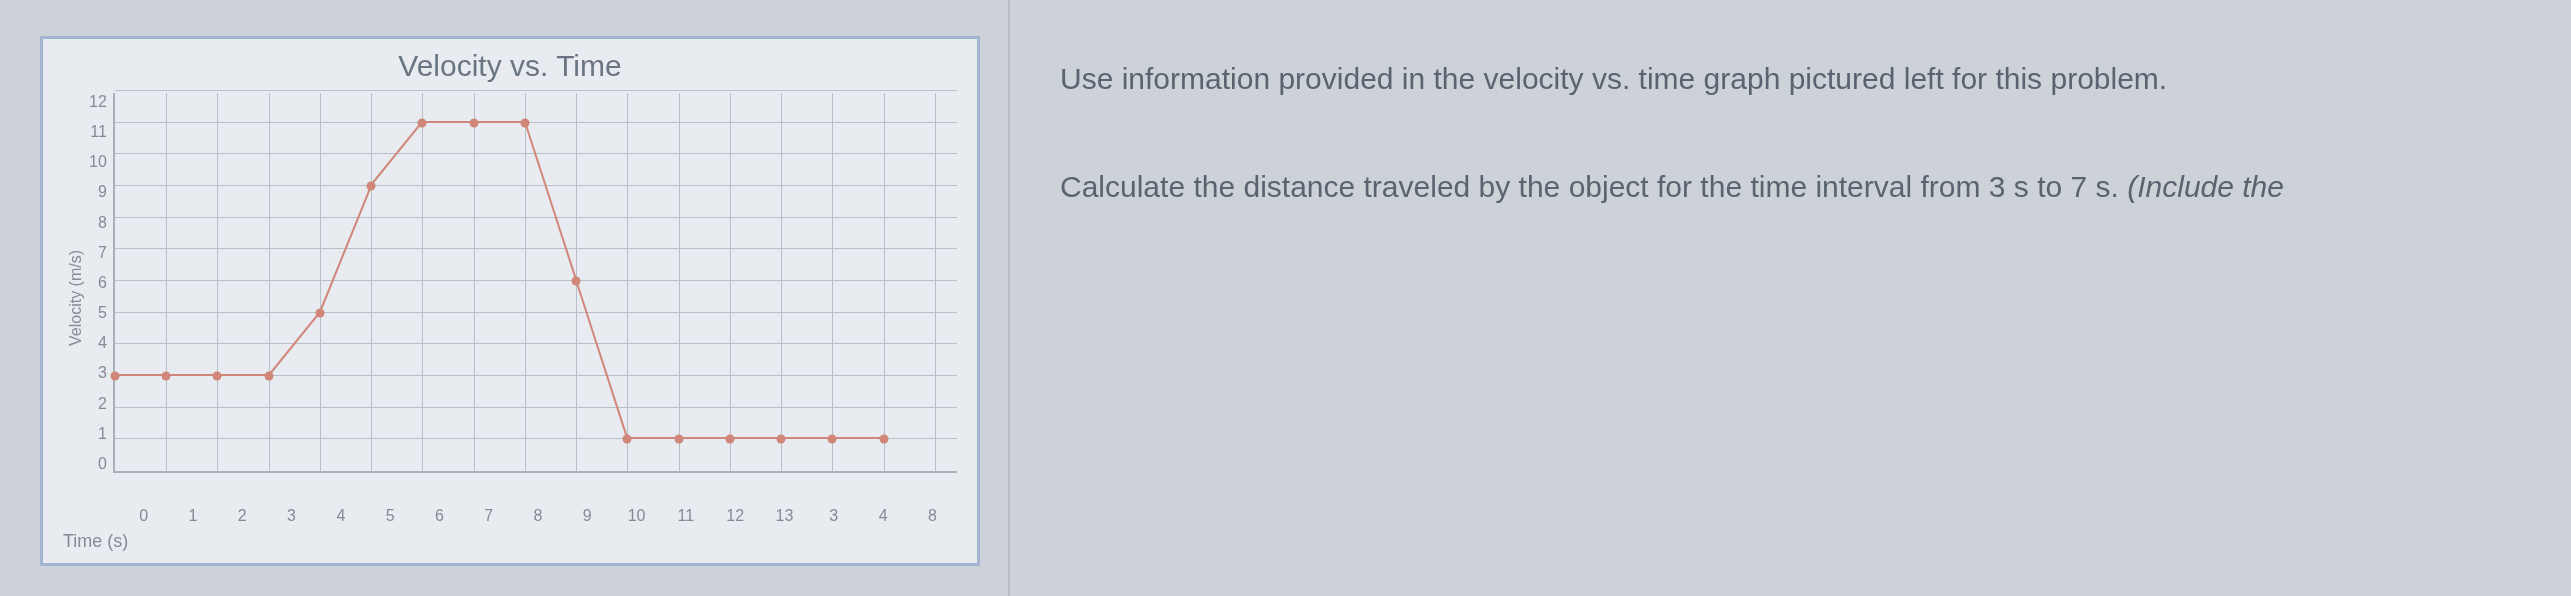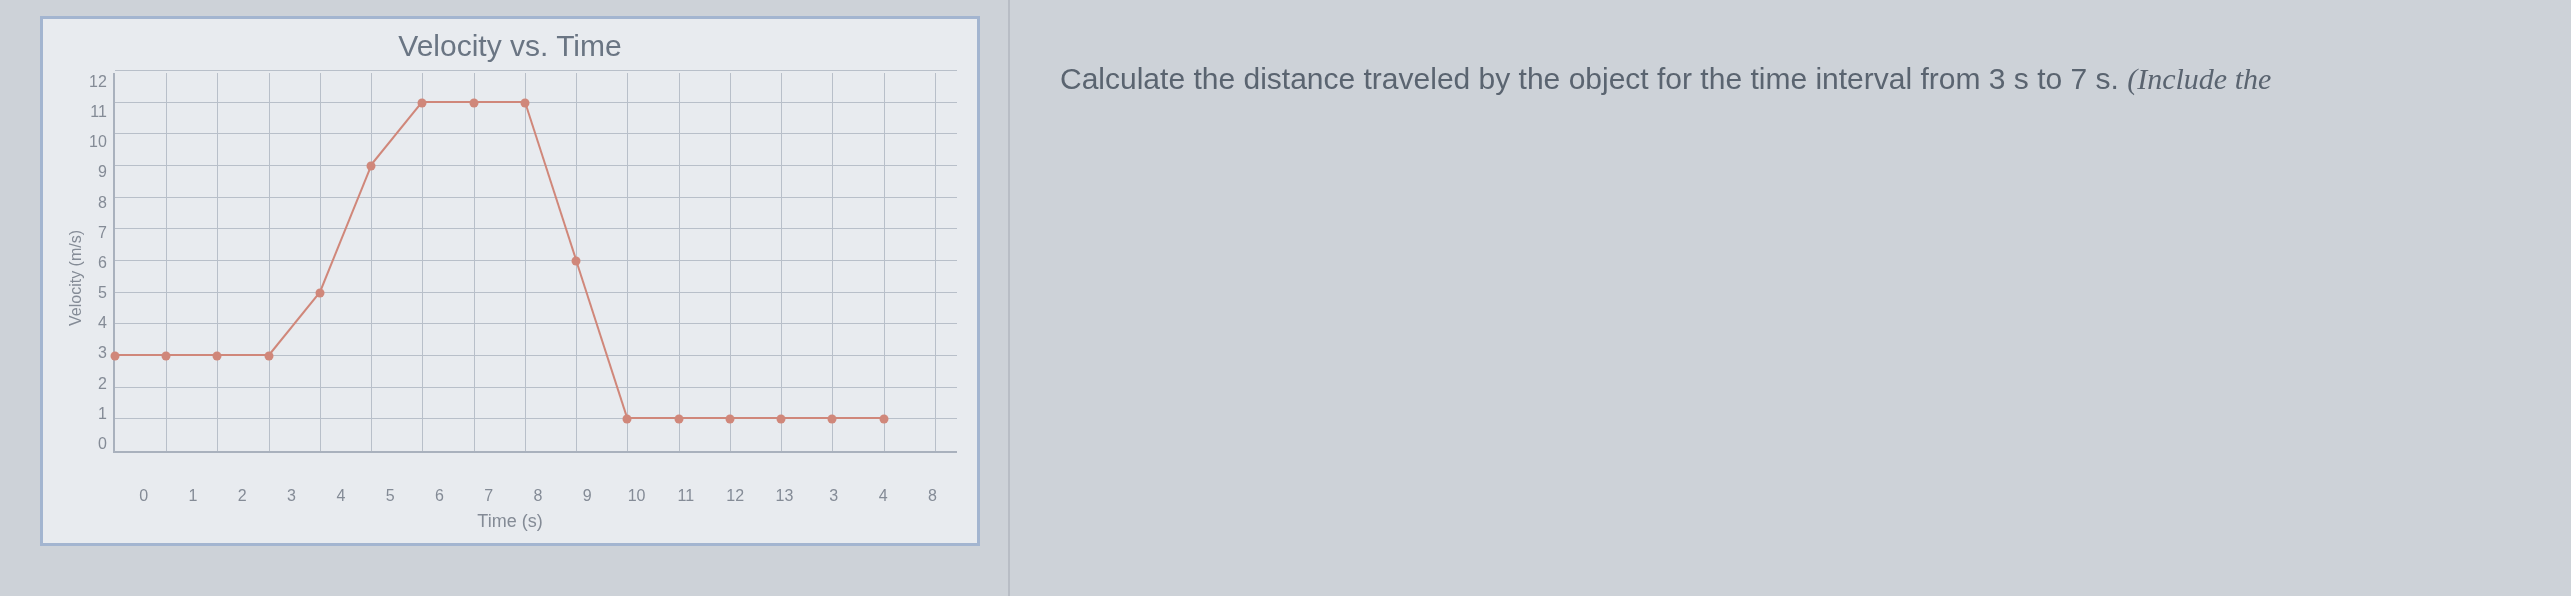--- a/index.html
+++ b/index.html
@@ -7,21 +7,21 @@
   font-family: Arial, sans-serif;
   background: #cdd2d8;
   width: 2571px;
   height: 596px;
   display: flex;
   overflow: hidden;
 }
 .left-panel {
   width: 1010px;
   height: 100%;
-  padding: 16px 40px;
+  padding: 36px 40px;
   border-right: 2px solid #b8bdc5;
 }
 .chart-container {
   border: 3px solid #a3b5d0;
   background: #e8ebef;
   padding: 10px 20px 15px 20px;
   width: 940px;
   height: 530px;
 }
 .chart-title {
@@ -83,41 +83,41 @@
 .x-ticks {
   display: flex;
   margin-left: 56px;
   font-size: 16px;
   color: #848b96;
   justify-content: space-between;
   padding-top: 4px;
 }
 .x-ticks span { flex: 1; text-align: center; }
 .x-axis-label {
-  text-align: center;
+  text-align: left;
   font-size: 18px;
   color: #848b96;
   margin-top: 6px;
 }
 .right-panel {
   flex: 1;
   padding: 40px 50px;
 }
 .instruction {
   font-size: 30px;
   color: #5a6470;
   line-height: 2.6;
   margin-bottom: 30px;
 }
 .question {
   font-size: 30px;
   color: #5a6470;
   line-height: 2.6;
 }
-.italic { font-style: italic; font-weight: 500; font-family: Liberation Serif, serif; }
+.italic { font-style: italic; font-weight: 500; }
 .answer-box {
   margin-top: 30px;
   border: 2px solid #8591a0;
   background: #d6dadf;
   padding: 8px 14px;
   font-size: 28px;
   color: #6a7583;
   width: 200px;
   height: 54px;
 }
@@ -224,16 +224,17 @@
         <span>13</span>
         <span>3</span>
         <span>4</span>
         <span>8</span>
       </div>
     <div class="x-axis-label">Time (s)</div>
   </div>
 </div>
 
 <div class="right-panel">
+  <p class="instruction">Use information provided in the velocity vs. time graph pictured left for this problem.</p>
   <p class="question">
     <span>Calculate the distance traveled by the object for the time interval from 3 s to 7 s. </span><span class="italic">(Include the</span>
   </p>
 </div>
 
 </body></html>

